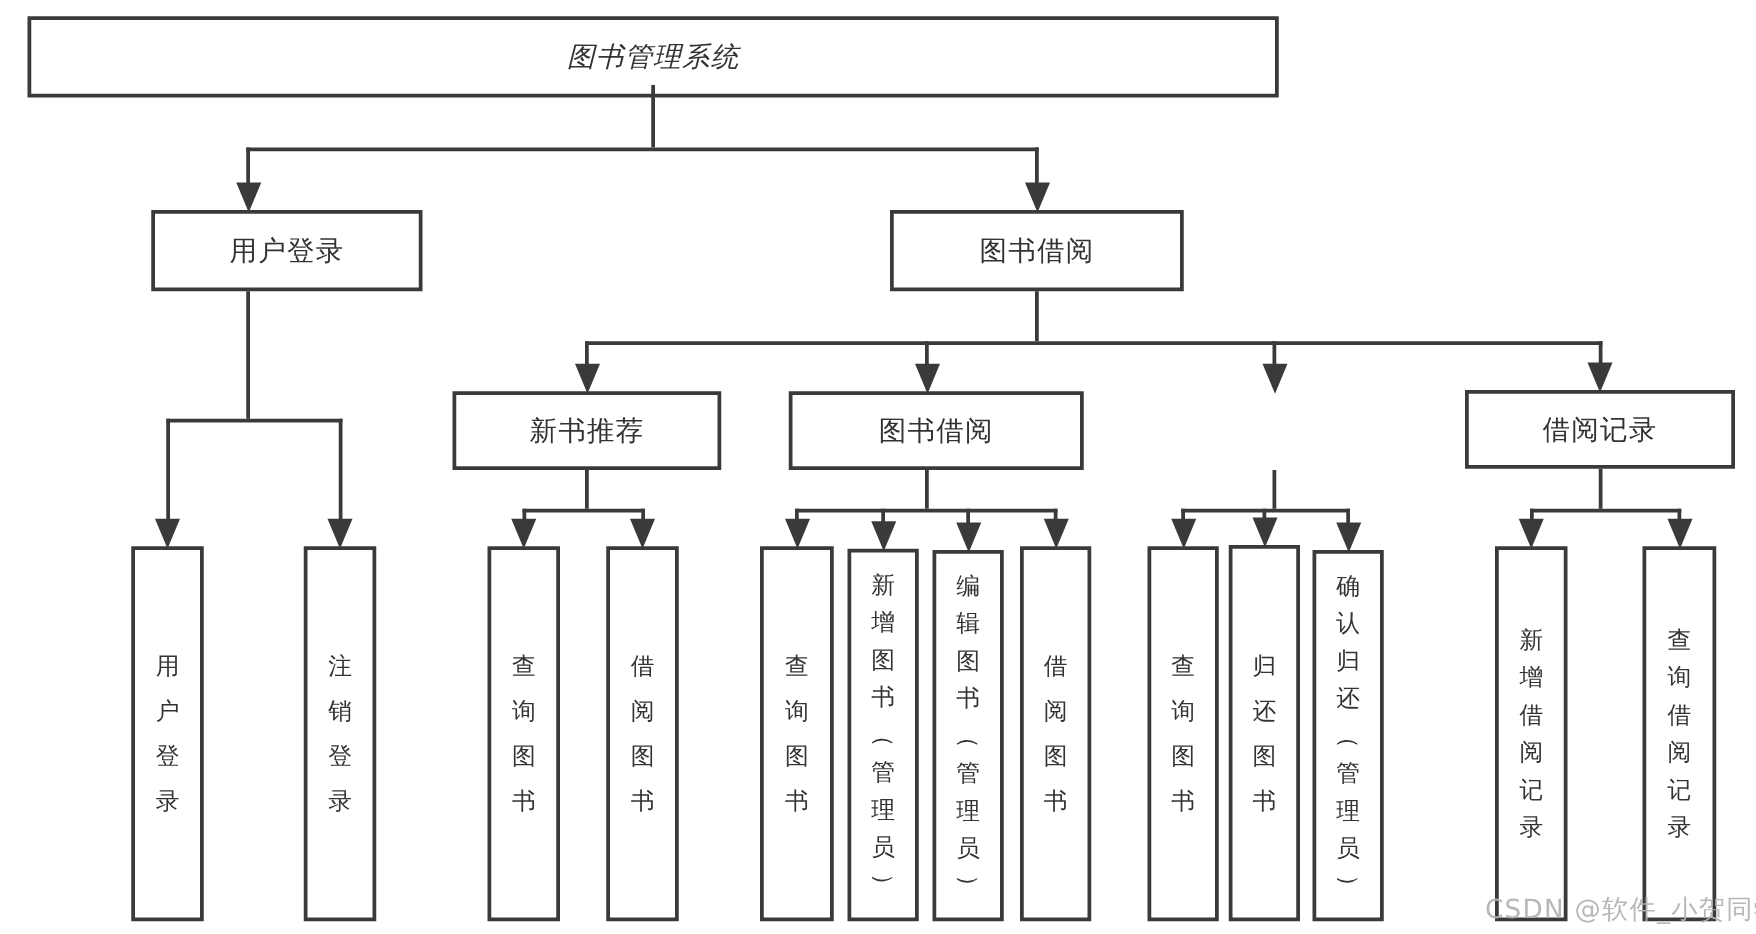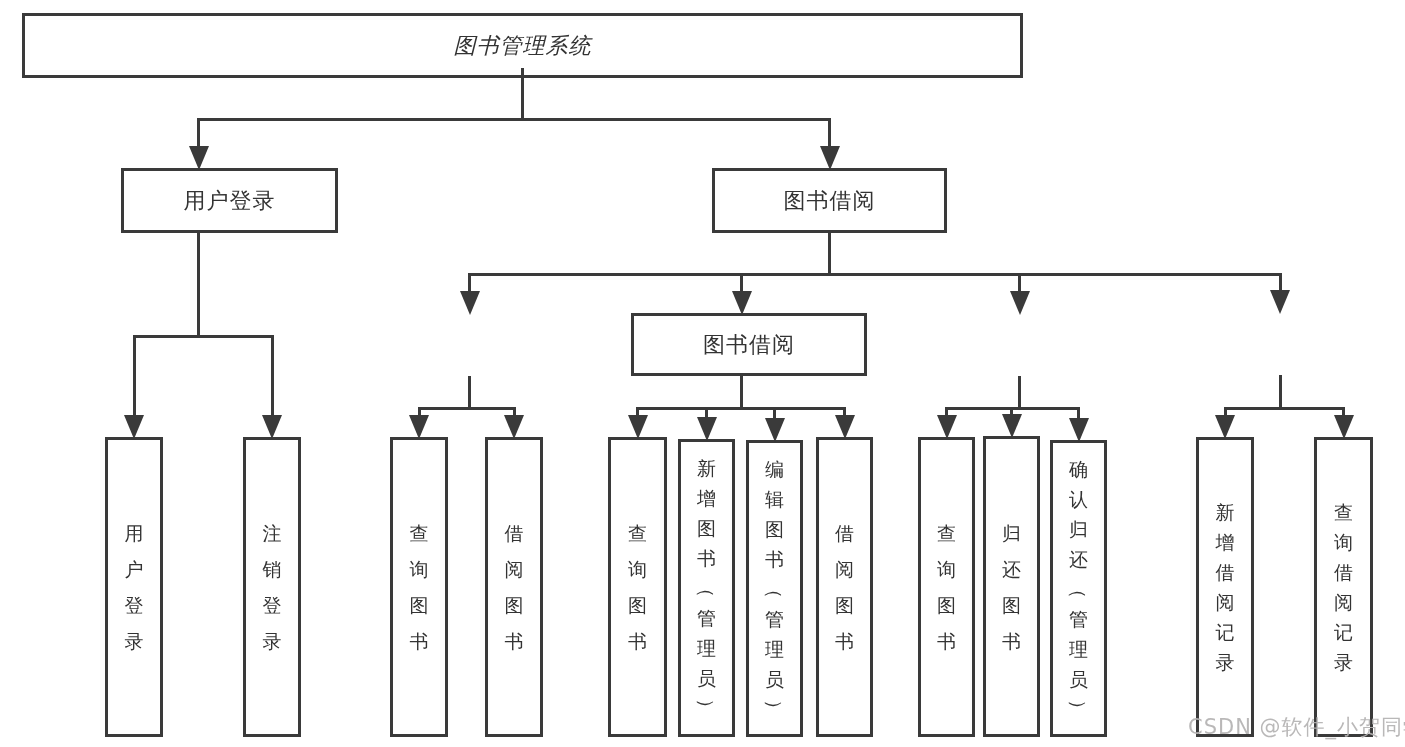--- a/index.html
+++ b/index.html
@@ -58,20 +58,23 @@
     <div class="box v-box" style="left: 243px; top: 437px; width: 58px; height: 300px;">
       <div class="v-label short">
         <span>注</span>
         <span>销</span>
         <span>登</span>
         <span>录</span>
       </div>
     </div>
     <div class="box h-box" style="left: 712px; top: 168px; width: 235px; height: 65px;">
       <div class="h-label">图书借阅</div>
+    </div>
+    <div class="box h-box" style="left: 362px; top: 313px; width: 215px; height: 63px;">
+      <div class="h-label">新书推荐</div>
     </div>
     <div class="box v-box" style="left: 390px; top: 437px; width: 58px; height: 300px;">
       <div class="v-label short">
         <span>查</span>
         <span>询</span>
         <span>图</span>
         <span>书</span>
       </div>
     </div>
     <div class="box v-box" style="left: 485px; top: 437px; width: 58px; height: 300px;">
@@ -148,20 +151,23 @@
         <span>确</span>
         <span>认</span>
         <span>归</span>
         <span>还</span>
         <span class="rot">（</span>
         <span>管</span>
         <span>理</span>
         <span>员</span>
         <span class="rot">）</span>
       </div>
+    </div>
+    <div class="box h-box" style="left: 1172px; top: 312px; width: 216px; height: 63px;">
+      <div class="h-label">借阅记录</div>
     </div>
     <div class="box v-box" style="left: 1196px; top: 437px; width: 58px; height: 300px;">
       <div class="v-label long">
         <span>新</span>
         <span>增</span>
         <span>借</span>
         <span>阅</span>
         <span>记</span>
         <span>录</span>
       </div>

